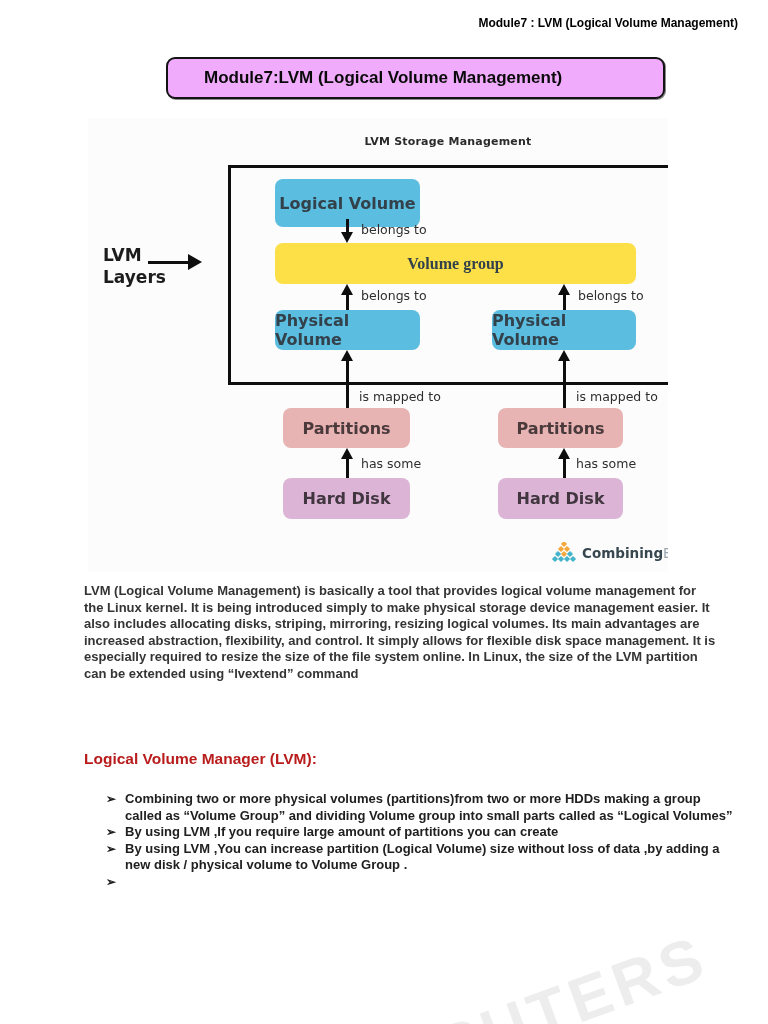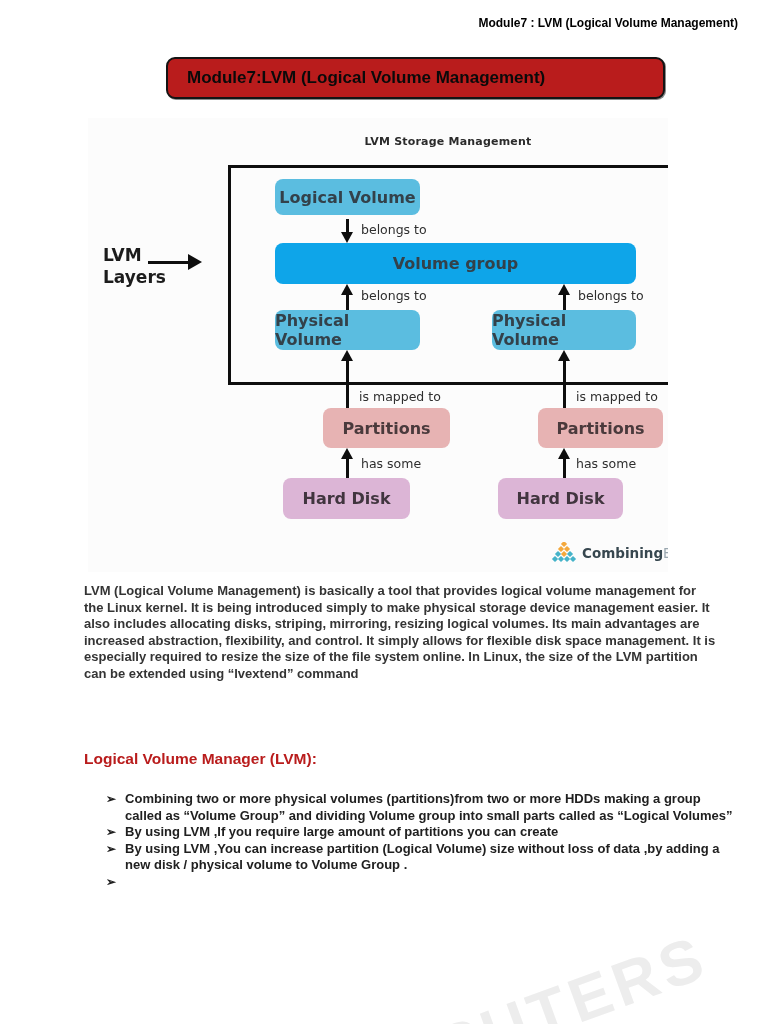--- a/index.html
+++ b/index.html
@@ -9,22 +9,22 @@
     overflow:hidden; font-family:"Liberation Sans", sans-serif; margin:0 auto;
   }
   
   .hdr-right {
     position:absolute; top:16px; right:30px; font-size:12px; font-weight:bold;
     color:#000; letter-spacing:0px;
   }
   
   .title-box {
     position:absolute; left:166px; top:57px; width:499px; height:42px;
-    background:#b91c1c; border:2px solid #141414; border-radius:9px;
-    display:flex; align-items:center; padding-left:19px;
+    background:#f0abfc; border:2px solid #141414; border-radius:9px;
+    display:flex; align-items:center; padding-left:36px;
     font-size:17px; font-weight:bold; color:#0a0a0a;
     box-shadow:1px 1px 0 #8a8a8a;
   }
   
   .diagram {
     position:absolute; left:88px; top:118px; width:580px; height:454px;
     background:#fcfcfc; overflow:hidden;
     font-family:"DejaVu Sans", sans-serif;
   }
   .d-title {
@@ -43,24 +43,24 @@
   .side-arrow-head {
     position:absolute; left:100px; top:136px; width:0; height:0;
     border-top:8px solid transparent; border-bottom:8px solid transparent;
     border-left:14px solid #0e0e0e;
   }
   .node {
     position:absolute; border-radius:8px; display:flex; align-items:center; justify-content:center;
     font-size:16px; font-weight:600; color:#33414a;
   }
   .blue   { background:#5bbde0; }
-  .green  { background:#0ea5e9; }
-  .salmon { background:#e7b3b3; color:#4a3a3c;margin-left:40px; }
+  .green  { background:#fde047;font-family:Liberation Serif, serif; }
+  .salmon { background:#e7b3b3; color:#4a3a3c; }
   .mauve  { background:#dcb5d6; color:#41353f; }
-  .n-lv  { left:187px; top:61px;  width:145px; height:36px; }
+  .n-lv  { left:187px; top:61px;  width:145px; height:48px; }
   .n-vg  { left:187px; top:125px; width:361px; height:41px; }
   .n-pvl { left:187px; top:192px; width:145px; height:40px; }
   .n-pvr { left:404px; top:192px; width:144px; height:40px; }
   .n-ptl { left:195px; top:290px; width:127px; height:40px; }
   .n-ptr { left:410px; top:290px; width:125px; height:40px; }
   .n-hdl { left:195px; top:360px; width:127px; height:41px; }
   .n-hdr { left:410px; top:360px; width:125px; height:41px; }
   .shaft { position:absolute; width:3px; background:#0e0e0e; }
   .head-up, .head-down { position:absolute; width:0; height:0;
     border-left:6px solid transparent; border-right:6px solid transparent; }

